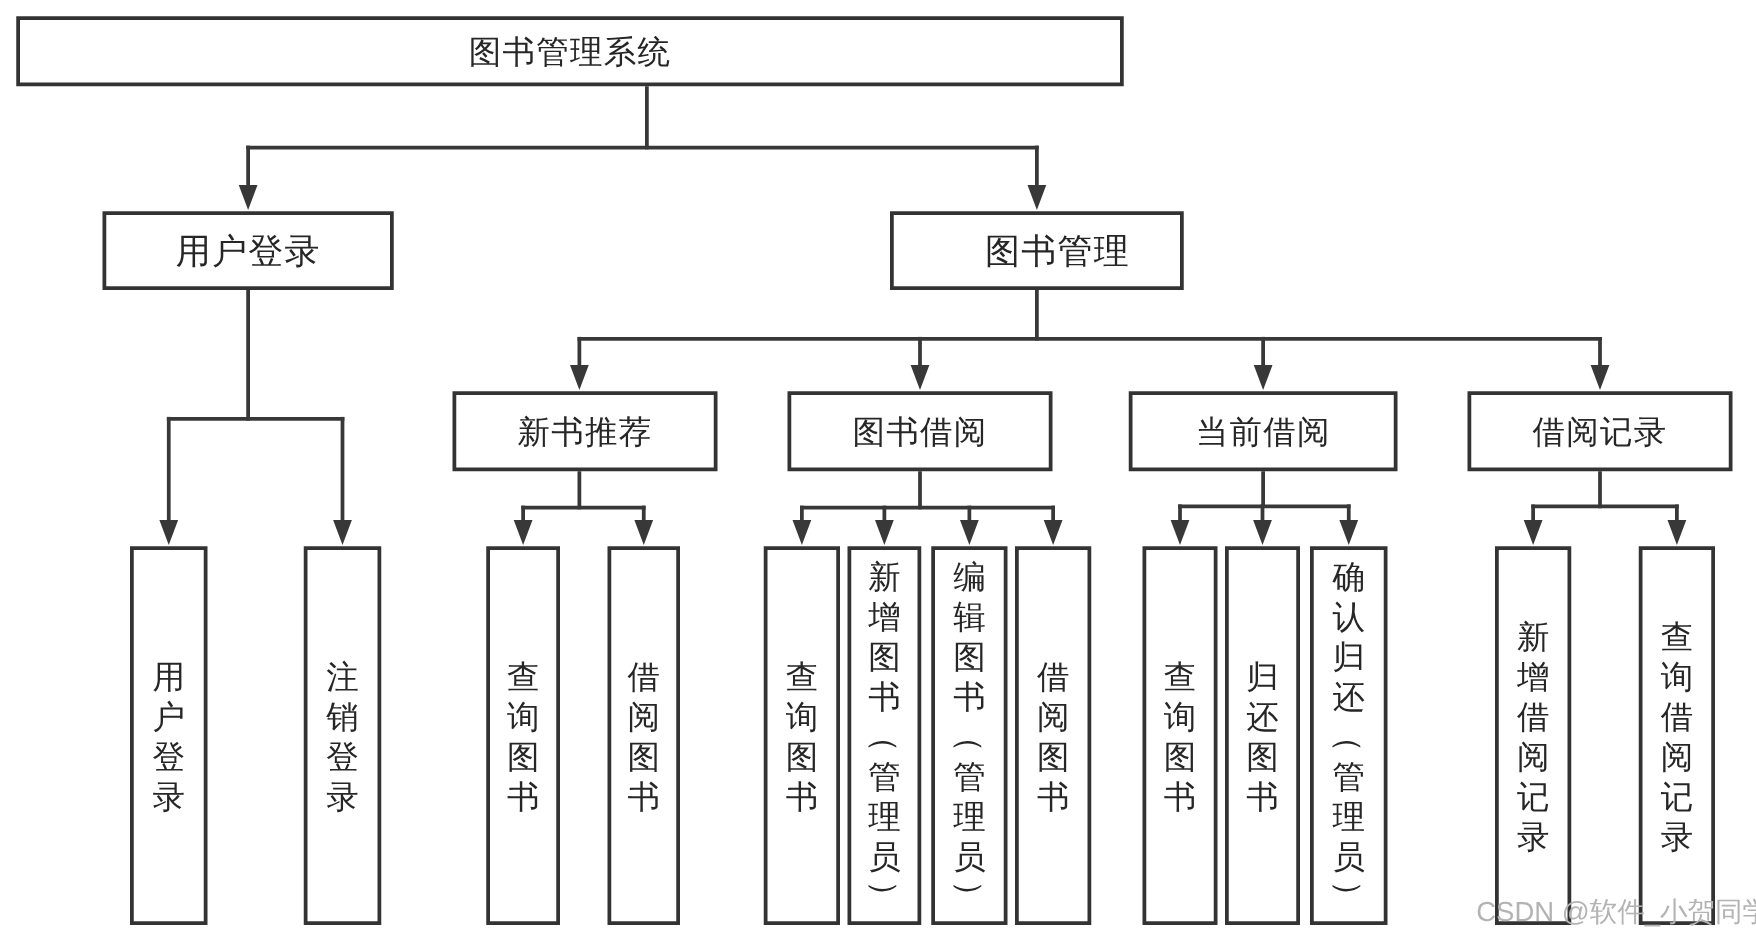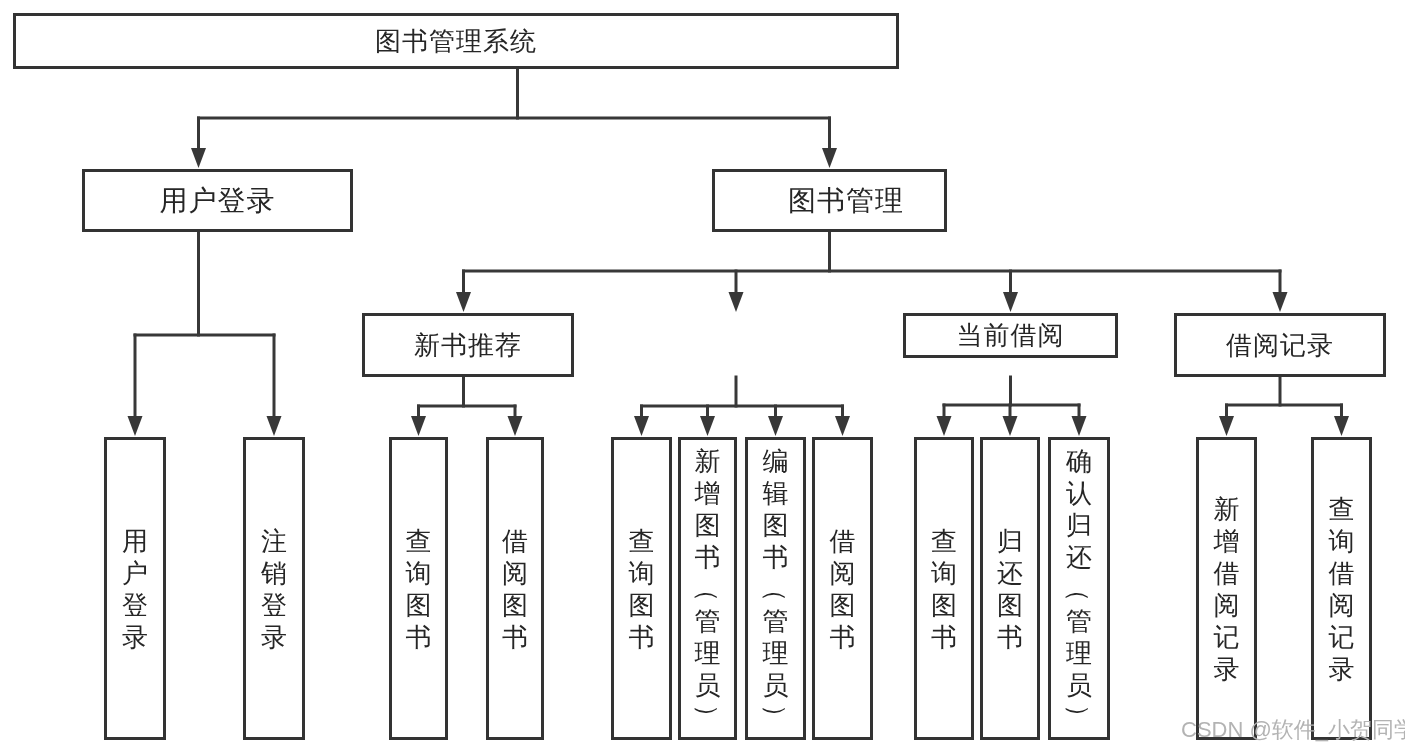--- a/index.html
+++ b/index.html
@@ -74,30 +74,33 @@
       <path d="M 1226.5 405 V 419"></path>
       <polygon points="1219,416 1234,416 1226.5,436"></polygon>
       <path d="M 1341.5 405 V 419"></path>
       <polygon points="1334,416 1349,416 1341.5,436"></polygon>
     </svg>
 
   <div class="watermark">CSDN @软件_小贺同学</div>
 <div class="node" style="left: 13px; top: 13px; width: 886px; height: 56px; font-size: 26px;">
       <span class="hlabel">图书管理系统</span>
     </div>
-    <div class="node" style="left: 82px; top: 169px; width: 271px; height: 63px; font-size: 28px;">
+    <div class="node" style="left: 82px; top: 169px; width: 233px; height: 63px; font-size: 28px;">
       <span class="hlabel">用户登录</span>
     </div>
     <div class="node" style="left: 712px; top: 169px; width: 235px; height: 63px; font-size: 28px; padding-left: 33px;">
       <span class="hlabel">图书管理</span>
     </div>
     <div class="node" style="left: 362px; top: 313px; width: 212px; height: 64px; font-size: 26px;">
       <span class="hlabel">新书推荐</span>
     </div>
-    <div class="node" style="left: 903px; top: 313px; width: 215px; height: 45px; font-size: 26px;">
+    <div class="node" style="left: 630px; top: 313px; width: 212px; height: 64px; font-size: 26px;">
+      <span class="hlabel">图书借阅</span>
+    </div>
+    <div class="node" style="left: 903px; top: 313px; width: 215px; height: 64px; font-size: 26px;">
       <span class="hlabel">当前借阅</span>
     </div>
     <div class="node" style="left: 1174px; top: 313px; width: 212px; height: 64px; font-size: 26px;">
       <span class="hlabel">借阅记录</span>
     </div>
     <div class="node v" style="left: 104px; top: 437px; width: 62px; height: 303px; font-size: 26px;">
       <span class="vchar">用</span>
       <span class="vchar">户</span>
       <span class="vchar">登</span>
       <span class="vchar">录</span>

